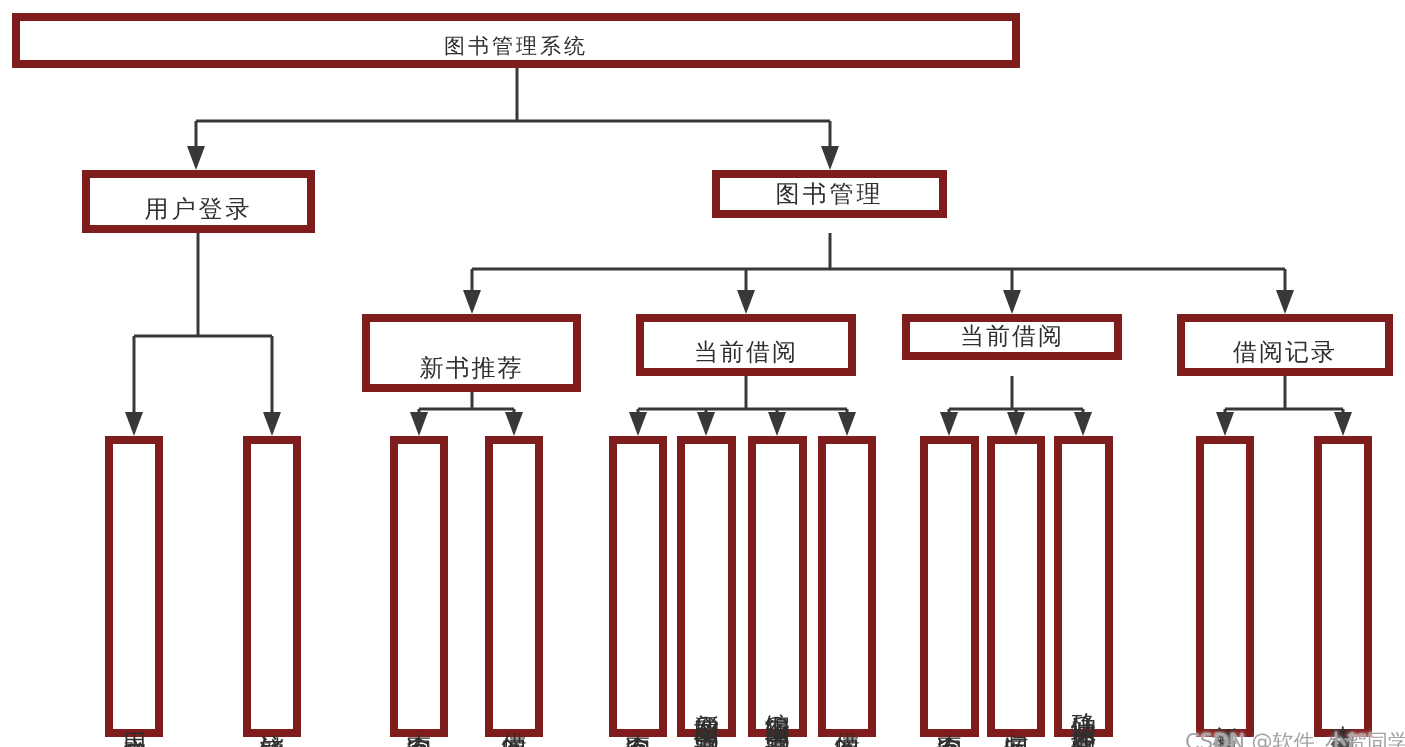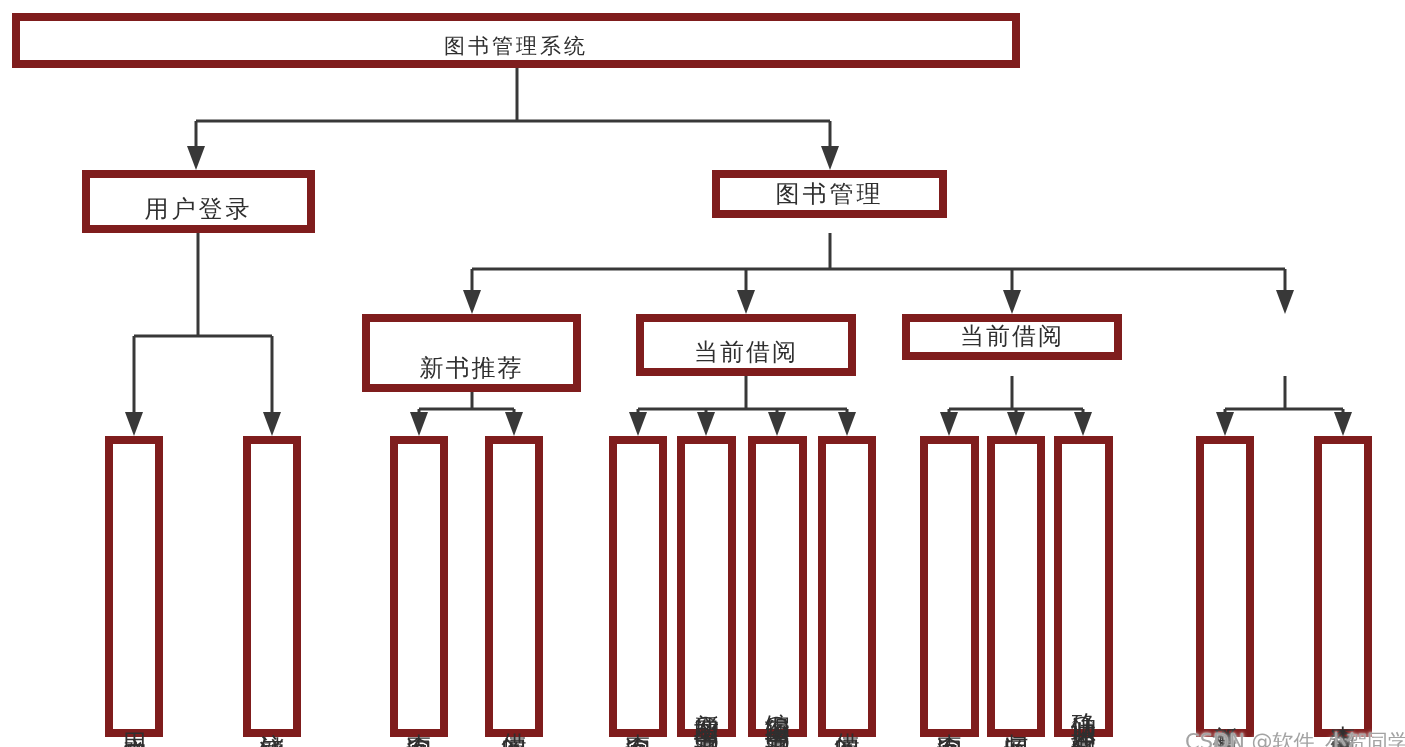--- a/index.html
+++ b/index.html
@@ -143,20 +143,23 @@
 
   <div class="box group-box" style="left:362px; top:314px; width:219px; height:78px;">
     <span>新书推荐</span>
   </div>
   <div class="box group-box" style="left:636px; top:314px; width:220px; height:62px;">
     <span>当前借阅</span>
   </div>
   <div class="box group-box" style="left:902px; top:314px; width:220px; height:46px;">
     <span>当前借阅</span>
   </div>
+  <div class="box group-box" style="left:1177px; top:314px; width:216px; height:62px;">
+    <span>借阅记录</span>
+  </div>
 
   <div class="box leaf-box" style="left:105px; top:436px; width:58px; height:301px;">
     <span>用户登录</span>
   </div>
   <div class="box leaf-box" style="left:243px; top:436px; width:58px; height:301px;">
     <span>注销登录</span>
   </div>
 
   <div class="box leaf-box" style="left:390px; top:436px; width:58px; height:301px;">
     <span>查询图书</span>

